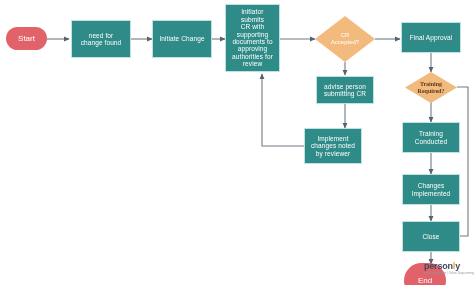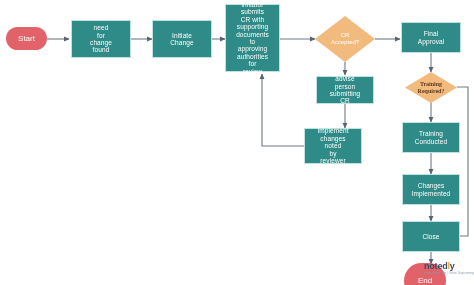--- a/index.html
+++ b/index.html
@@ -32,21 +32,21 @@
     align-items: center;
     justify-content: center;
     text-align: center;
     color: #ffffff;
     line-height: 1.15;
     z-index: 2;
   }
   .node .lbl {
     display: block;
     width: 100%;
-    padding: 0 18px;
+    padding: 0 6px;
     white-space: pre-line;
   }
   .process {
     background: #2e8b87;
     border: 1px solid #bfe3e1;
     font-size: 6.5px;
     letter-spacing: 0.1px;
   }
   .terminator {
     background: #e2626a;
@@ -199,17 +199,17 @@
 
   <div class="node process" style="left:402px; top:221px; width:58px; height:31px;">
     <span class="lbl">Close</span>
   </div>
 
   <div class="node terminator" style="left:404px; top:263px; width:42px; height:35px;">
     <span class="lbl">End</span>
   </div>
 
   <div id="watermark">
-    <div class="wm-main"><span>noted</span><span class="accent">l</span><span>y</span></div>
+    <div class="wm-main"><span>person</span><span class="accent">l</span><span>y</span></div>
     <div class="wm-sub">www.creately.com | Online Diagramming</div>
   </div>
 
 </div>
 
 </body></html>

